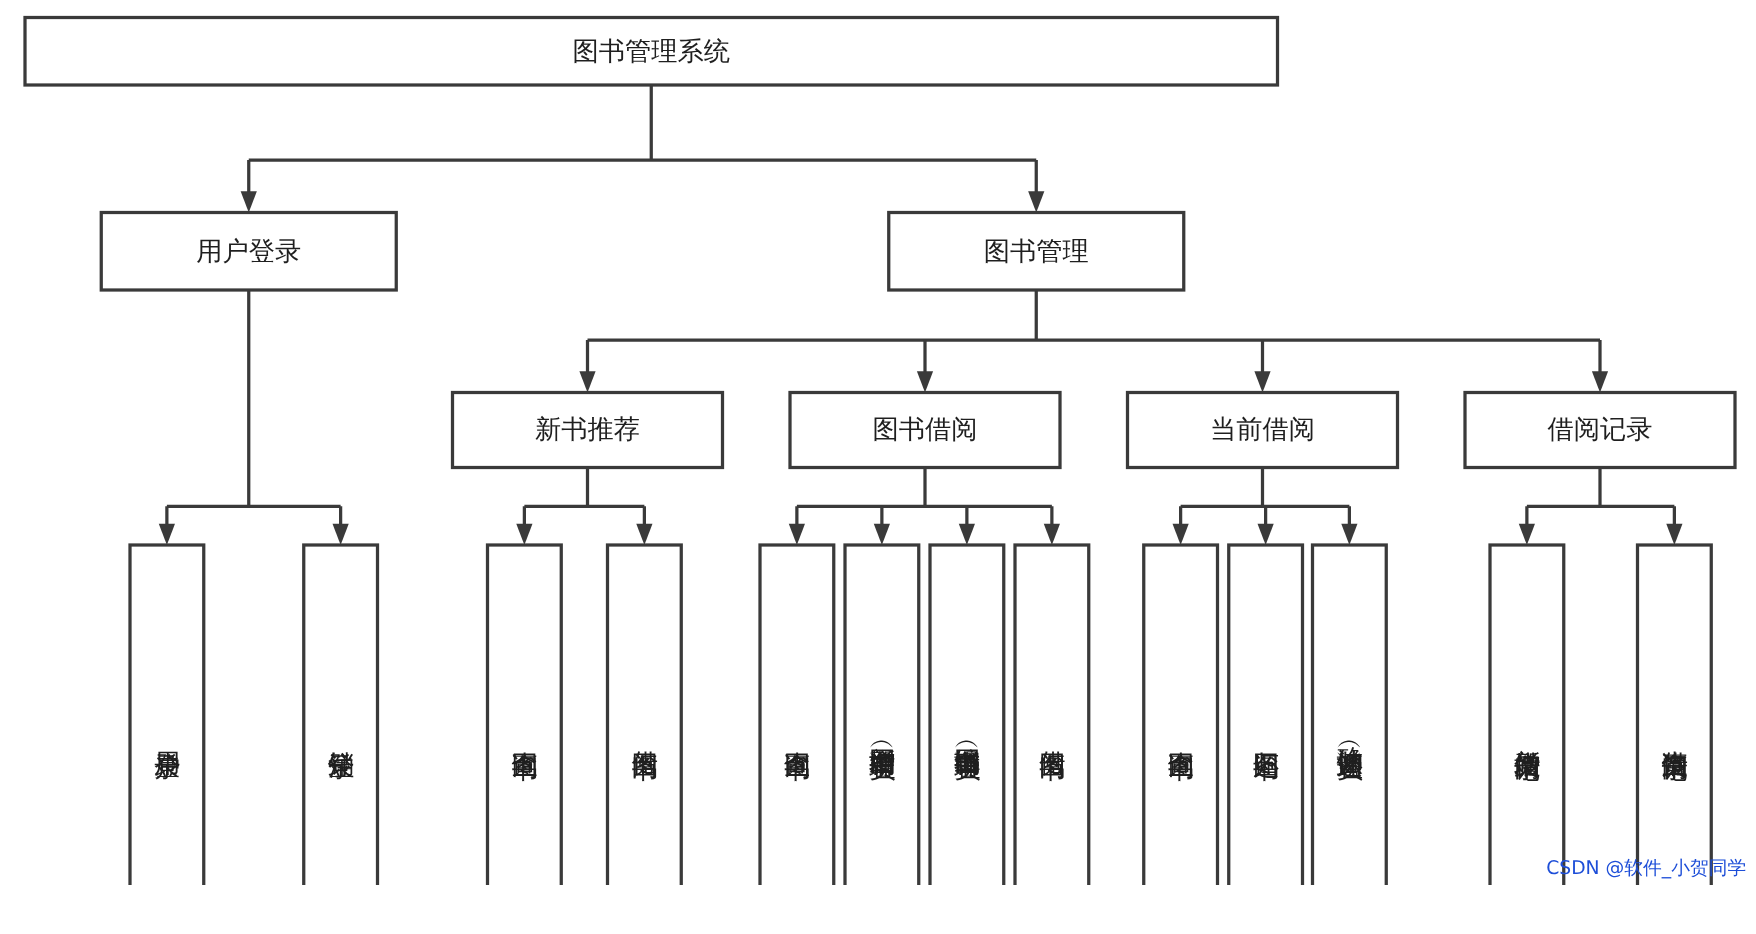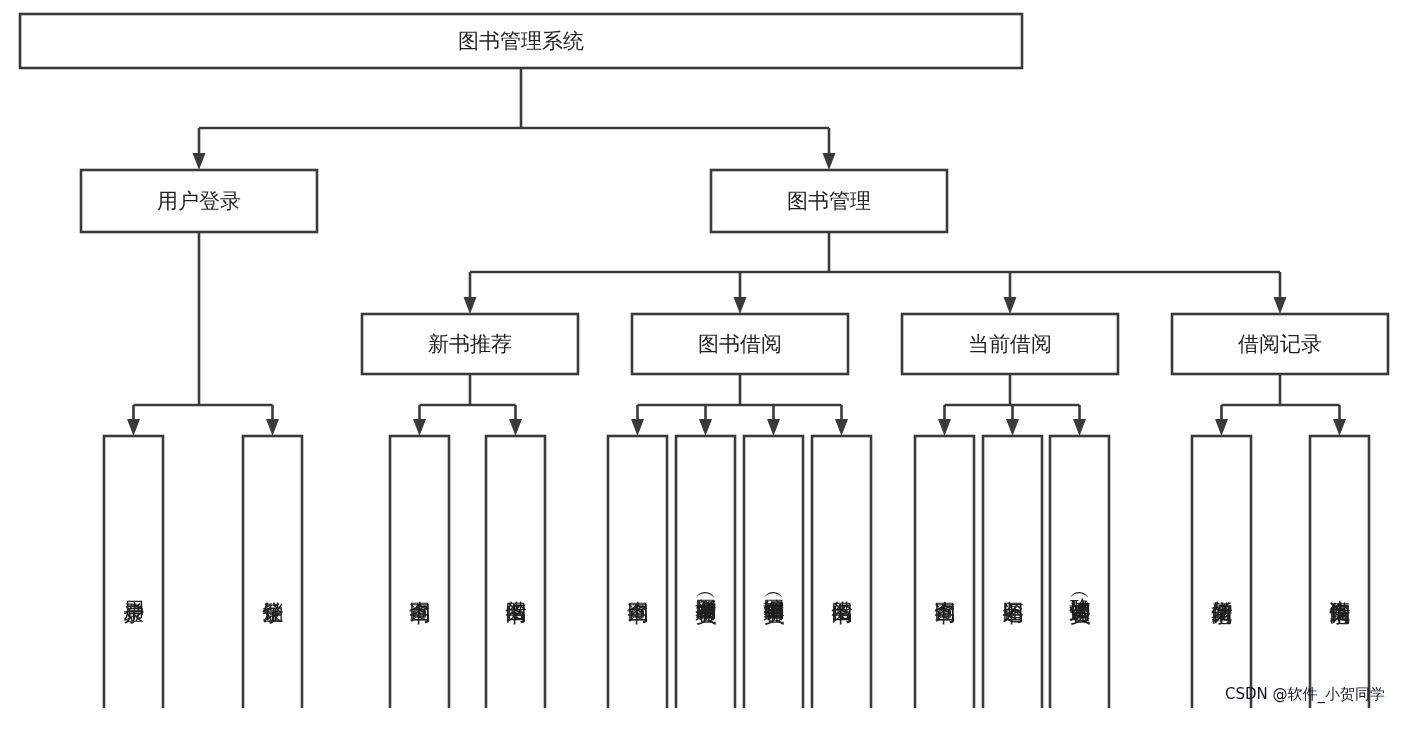--- a/index.html
+++ b/index.html
@@ -58,25 +58,25 @@
     text-orientation: upright;
     font-family: "DejaVu Sans", "Liberation Sans", sans-serif;
     font-size: 21px;
     line-height: 1.18;
     color: #1f1f1f;
     letter-spacing: 1px;
     white-space: nowrap;
   }
   .watermark {
     position: absolute;
-    right: 20px;
+    right: 8px;
     bottom: 4px;
     font-family: "DejaVu Sans", "Liberation Sans", sans-serif;
     font-size: 15px;
-    color: #0f172a;
+    color: #1d4ed8;
     white-space: nowrap;
   }
 </style>
 </head>
 <body>
 
 <div id="diagram-root">
   <svg class="diagram-canvas" viewBox="0 0 1405 747">
     <g id="edges-layer">
         <g>

